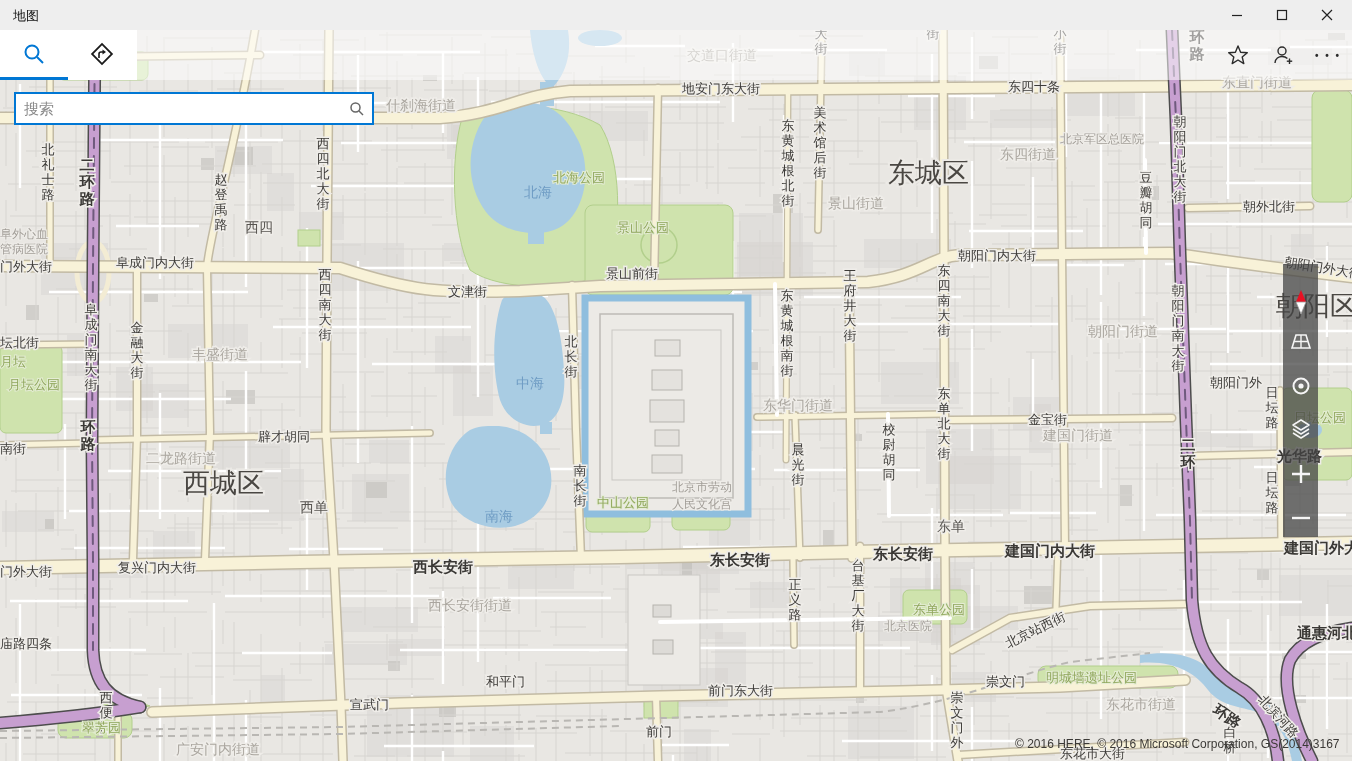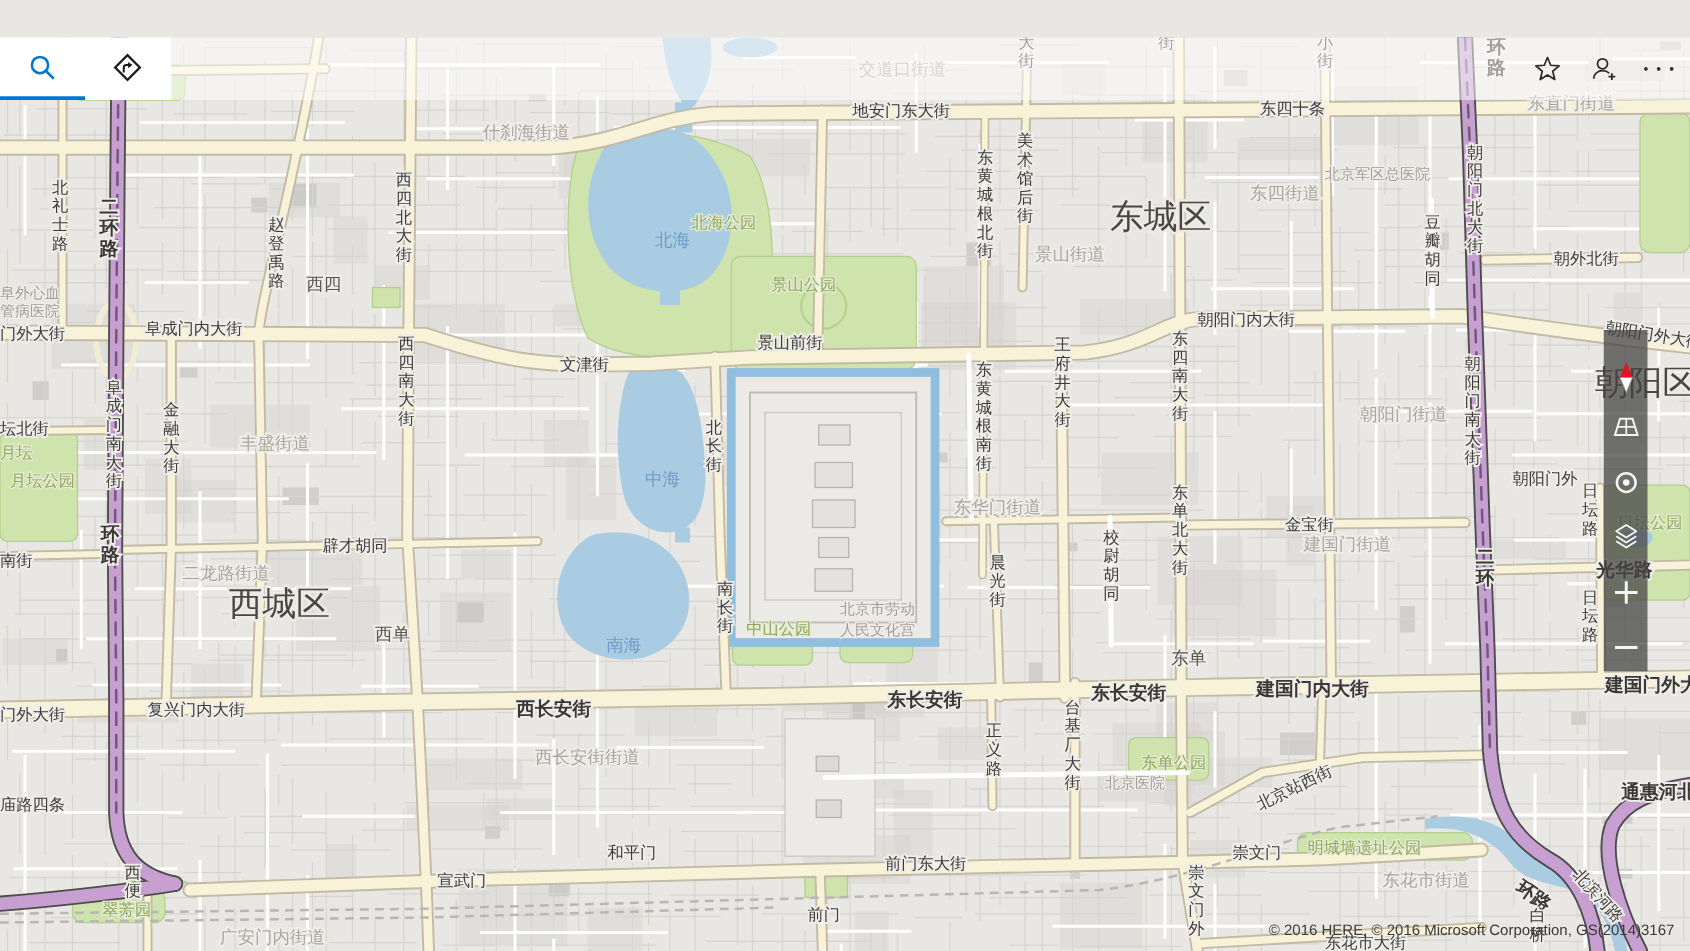--- a/index.html
+++ b/index.html
@@ -418,20 +418,29 @@
   </div>
   <div class="tab" style="left:68px" title="路线">
     <svg width="26" height="26" viewBox="0 0 26 26">
       <rect x="6" y="6" width="14" height="14" fill="none" stroke="#1a1a1a" stroke-width="1.8" transform="rotate(45 13 13)"></rect>
       <path d="M10,17 L10,13 Q10,11 12,11 L15,11" fill="none" stroke="#1a1a1a" stroke-width="1.6"></path>
       <path d="M13.5,8.5 L17,11 L13.5,13.5 Z" fill="#1a1a1a"></path>
     </svg>
   </div>
   <div id="tab-underline"></div>
 
+  <div id="searchbox">
+    <input type="text" placeholder="搜索" style="">
+    <span class="mag">
+      <svg width="16" height="16" viewBox="0 0 16 16">
+        <circle cx="6.5" cy="6.5" r="4.5" fill="none" stroke="#666" stroke-width="1.5"></circle>
+        <line x1="10" y1="10" x2="14" y2="14" stroke="#666" stroke-width="1.5"></line>
+      </svg>
+    </span>
+  </div>
 
   <div class="topbtn" style="left:1218px" title="收藏夹">
     <svg width="22" height="22" viewBox="0 0 22 22">
       <path d="M11,2 L13.6,8.2 L20.3,8.7 L15.2,13 L16.8,19.6 L11,16 L5.2,19.6 L6.8,13 L1.7,8.7 L8.4,8.2 Z" fill="none" stroke="#2b2b2b" stroke-width="1.4" stroke-linejoin="round"></path>
     </svg>
   </div>
   <div class="topbtn" style="left:1263px" title="人脉">
     <svg width="24" height="24" viewBox="0 0 24 24">
       <circle cx="11" cy="8" r="4" fill="none" stroke="#2b2b2b" stroke-width="1.4"></circle>
       <path d="M4,20 C4,15.5 8,13.5 11,13.5 C13,13.5 15,14.2 16.4,15.6" fill="none" stroke="#2b2b2b" stroke-width="1.4"></path>
@@ -474,14 +483,32 @@
         <path d="M10,1 L10,19 M1,10 L19,10" stroke="#f5f5f5" stroke-width="2.4"></path>
       </svg>
     </div>
     <div class="ctl" style="top:234px" title="缩小">
       <svg width="20" height="20" viewBox="0 0 20 20">
         <path d="M1,10 L19,10" stroke="#f5f5f5" stroke-width="2.4"></path>
       </svg>
     </div>
   </div>
 
+  <div id="titlebar">
+    <span class="title">地图</span>
+    <div class="winbtn" style="left:1214px" title="最小化">
+      <svg width="12" height="12" viewBox="0 0 12 12">
+        <line x1="1" y1="6.5" x2="11" y2="6.5" stroke="#222" stroke-width="1.2"></line>
+      </svg>
+    </div>
+    <div class="winbtn" style="left:1259px" title="最大化">
+      <svg width="12" height="12" viewBox="0 0 12 12">
+        <rect x="1.5" y="1.5" width="9" height="9" fill="none" stroke="#222" stroke-width="1.2"></rect>
+      </svg>
+    </div>
+    <div class="winbtn" style="left:1304px" title="关闭">
+      <svg width="12" height="12" viewBox="0 0 12 12">
+        <path d="M1,1 L11,11 M11,1 L1,11" stroke="#222" stroke-width="1.2"></path>
+      </svg>
+    </div>
+  </div>
 
 </div>
 
 </body></html>

